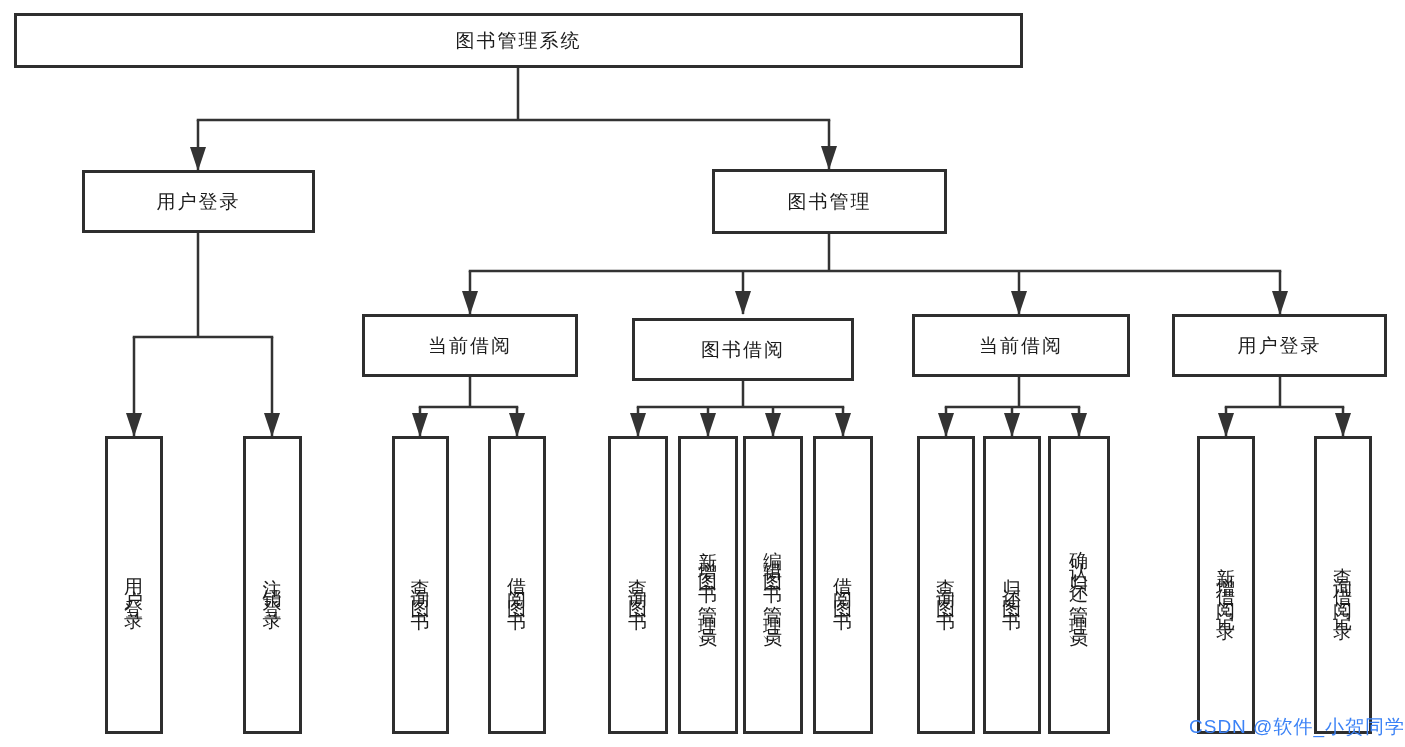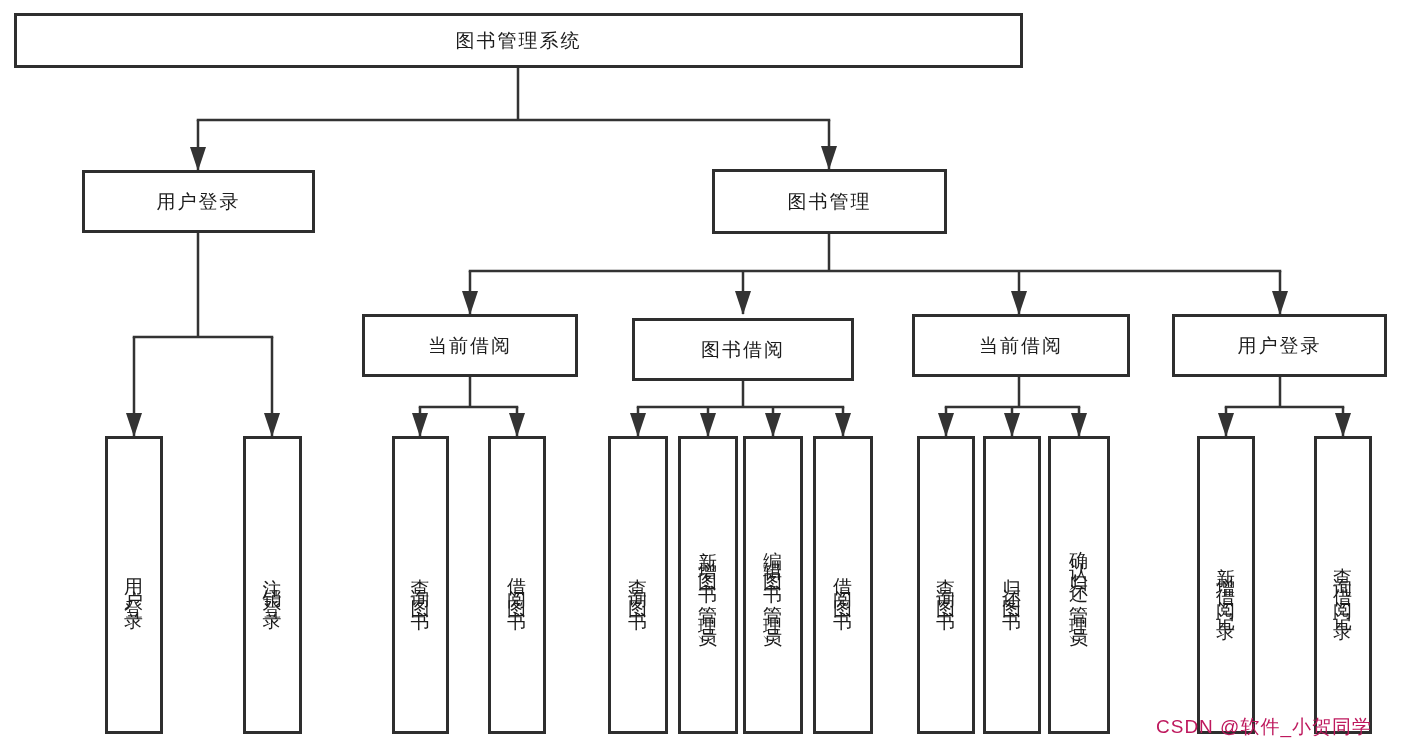--- a/index.html
+++ b/index.html
@@ -35,25 +35,25 @@
   .leaf {
     writing-mode: vertical-rl;
     text-orientation: mixed;
     letter-spacing: 11px;
     white-space: normal;
     line-height: 1;
     font-size: 19px;
   }
   .watermark {
     position: absolute;
-    left: 1156px;
+    left: 1189px;
     top: 714px;
     font-size: 19px;
     letter-spacing: 1px;
-    color: #be185d;
+    color: #3b82f6;
     white-space: nowrap;
   }
 </style>
 </head>
 <body>
 
 <div id="canvas">
 
   <svg id="edges" viewBox="0 0 1405 747" xmlns="http://www.w3.org/2000/svg">
     <defs>

